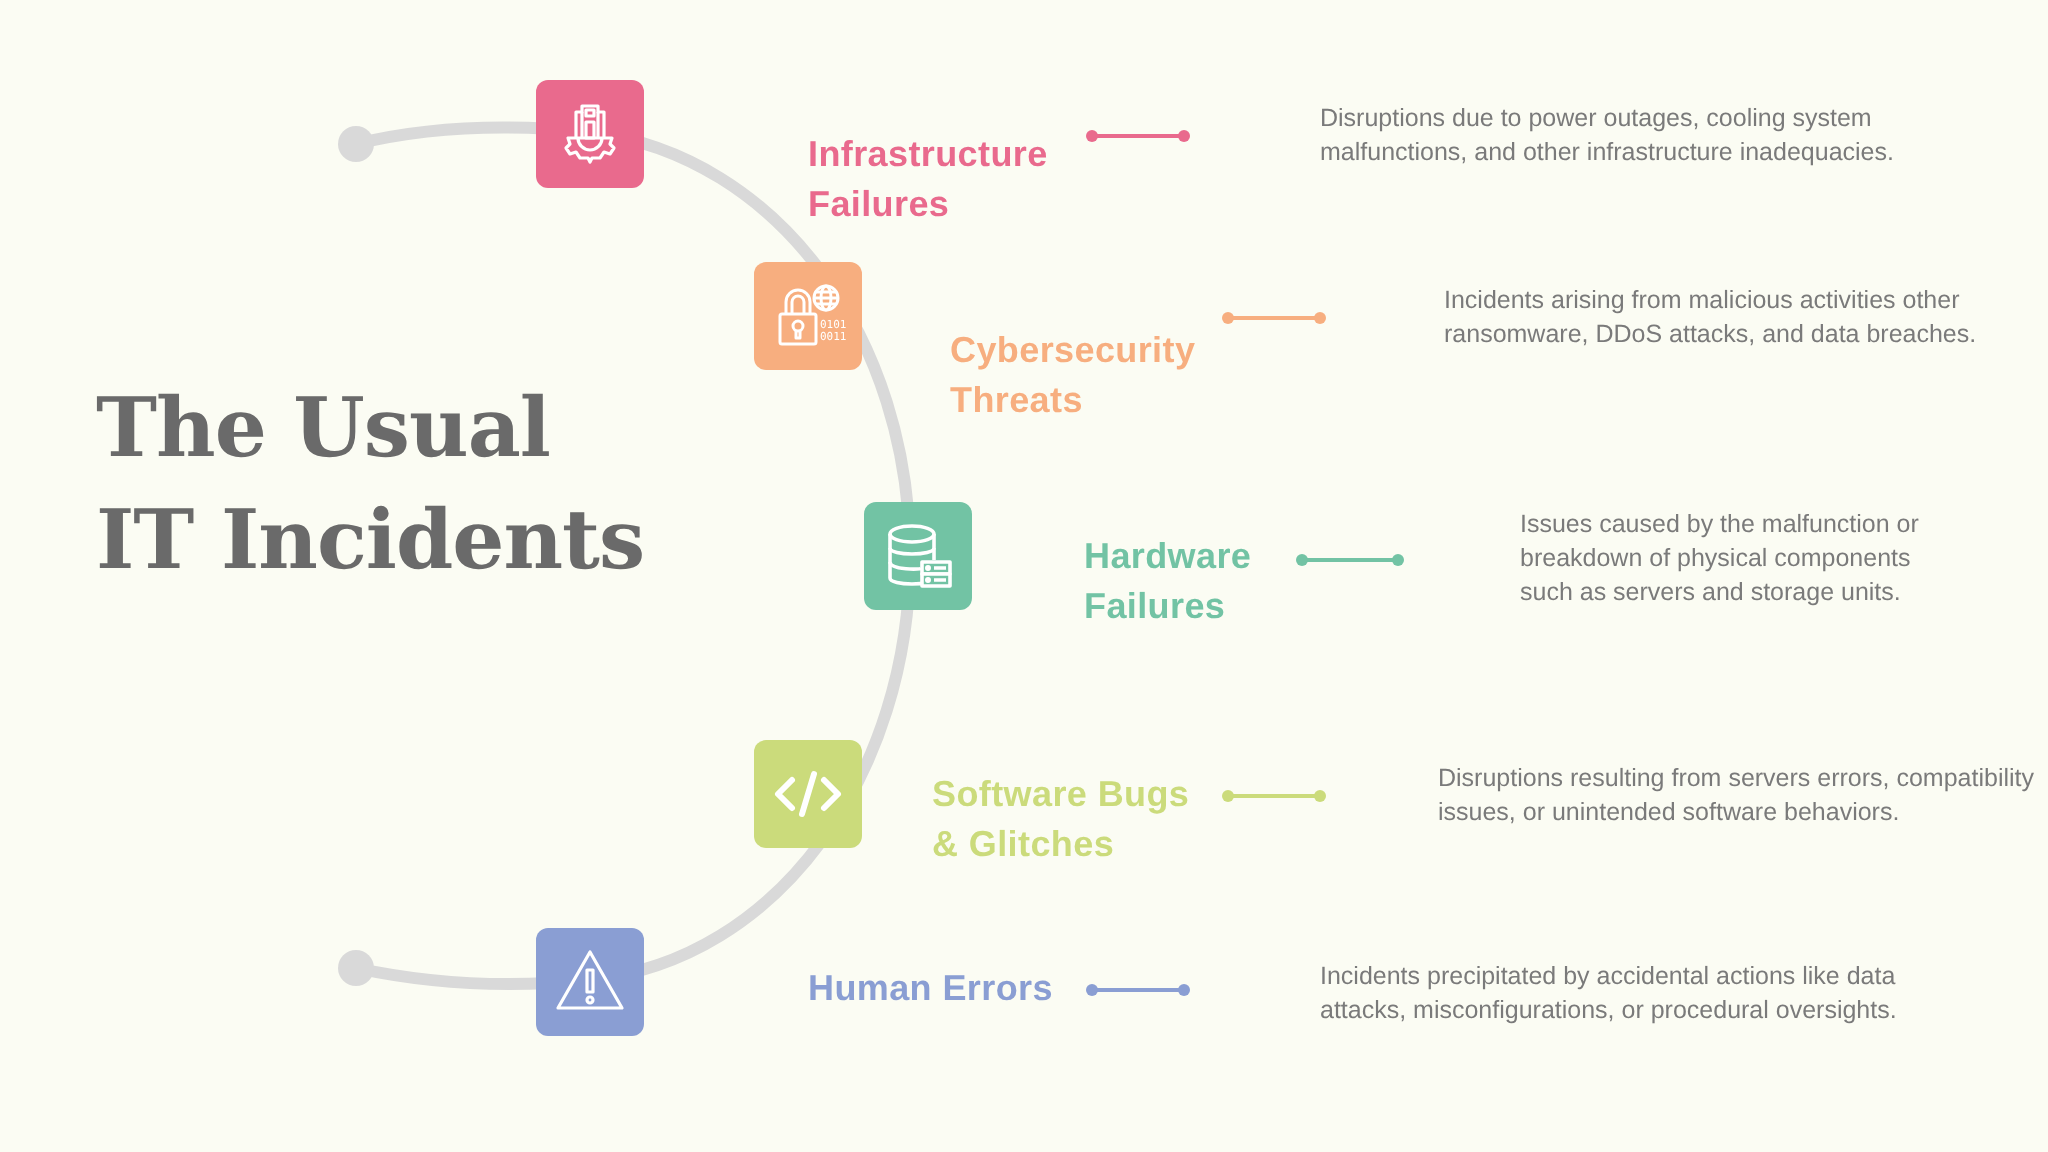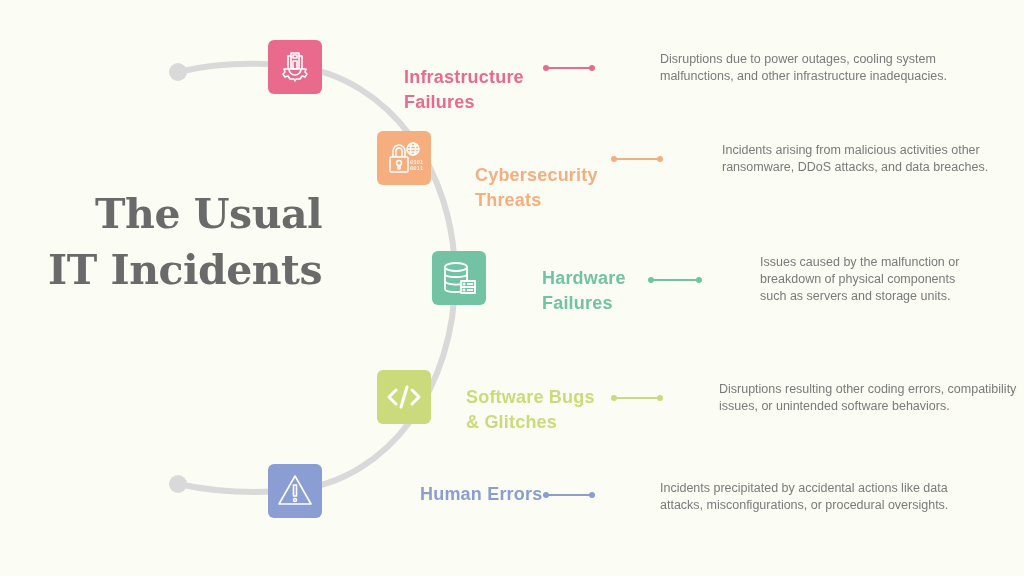--- a/index.html
+++ b/index.html
@@ -1,18 +1,18 @@
 <!DOCTYPE html>
 <html><head>
 <meta charset="utf-8">
 <style>
   html,body{margin:0;padding:0;}
   body{width:1024px;height:576px;background:#fbfcf3;position:relative;overflow:hidden;font-family:"Liberation Sans","DejaVu Sans",sans-serif;}
   .title{position:absolute;left:48px;top:186px;font-family:"DejaVu Serif","Liberation Serif",serif;font-weight:bold;font-size:41px;line-height:56px;color:#6a6a6a;letter-spacing:-0.5px;margin:0;}
-  .title span{display:block;white-space:nowrap;text-align:right;}
+  .title span{display:block;white-space:nowrap;}
   svg.arc{position:absolute;left:0;top:0;}
   .icon-box{position:absolute;width:54px;height:54px;border-radius:6px;display:flex;align-items:center;justify-content:center;}
   .icon-box svg{width:40px;height:40px;}
   .label{position:absolute;font-weight:bold;font-size:18px;line-height:25px;letter-spacing:0.2px;white-space:nowrap;}
   .label span{display:block;}
   .connector{position:absolute;height:2px;}
   .connector::before,.connector::after{content:"";position:absolute;top:-2px;width:6px;height:6px;border-radius:50%;background:inherit;}
   .connector::before{left:-3px;}
   .connector::after{right:-3px;}
   .desc{position:absolute;font-size:12.5px;line-height:17px;color:#7a7a7a;}
@@ -107,31 +107,31 @@
     <path d="M28 13 L35 20 L28 27"></path>
     <path d="M23 10 L17 30"></path>
   </svg>
 </div>
 <div class="label" style="left:466px;top:385px;color:#cbdb7b;">
   <span>Software Bugs</span>
   <span>&amp; Glitches</span>
 </div>
 <div class="connector" style="left:614px;top:397px;width:46px;background:#cbdb7b;"></div>
 <div class="desc" style="left:683px;top:381px;">
-  <span>Disruptions resulting other coding errors, compatibility</span>
+  <span>Disruptions resulting from servers errors, compatibility</span>
   <span>issues, or unintended software behaviors.</span>
 </div>
 
 <div class="icon-box" style="left:268px;top:464px;background:#8a9ed3;">
   <svg viewBox="0 0 40 40" fill="none" stroke="#fff" stroke-width="1.6" stroke-linejoin="round">
     <path d="M20 5 L36 33 H4 Z"></path>
     <path d="M18.5 14 H21.5 V25 H18.5 Z"></path>
     <circle cx="20" cy="29" r="1.5"></circle>
   </svg>
 </div>
-<div class="label" style="left:420px;top:482px;color:#8a9ed3;text-align:right;">
+<div class="label" style="left:404px;top:482px;color:#8a9ed3;text-align:right;">
   <span>Human Errors</span>
 </div>
 <div class="connector" style="left:546px;top:494px;width:46px;background:#8a9ed3;"></div>
 <div class="desc" style="left:624px;top:480px;">
   <span>Incidents precipitated by accidental actions like data</span>
   <span>attacks, misconfigurations, or procedural oversights.</span>
 </div>
 
 </body></html>

